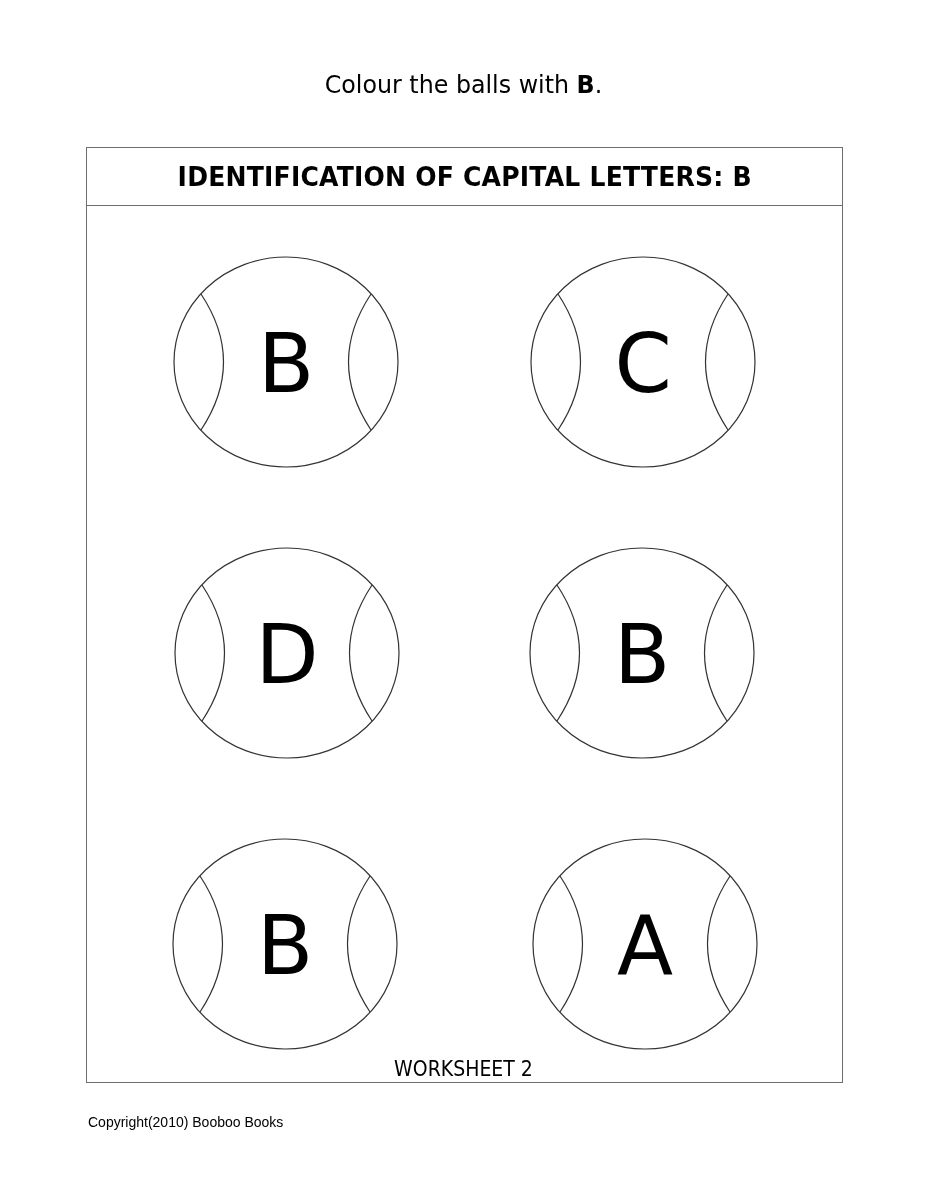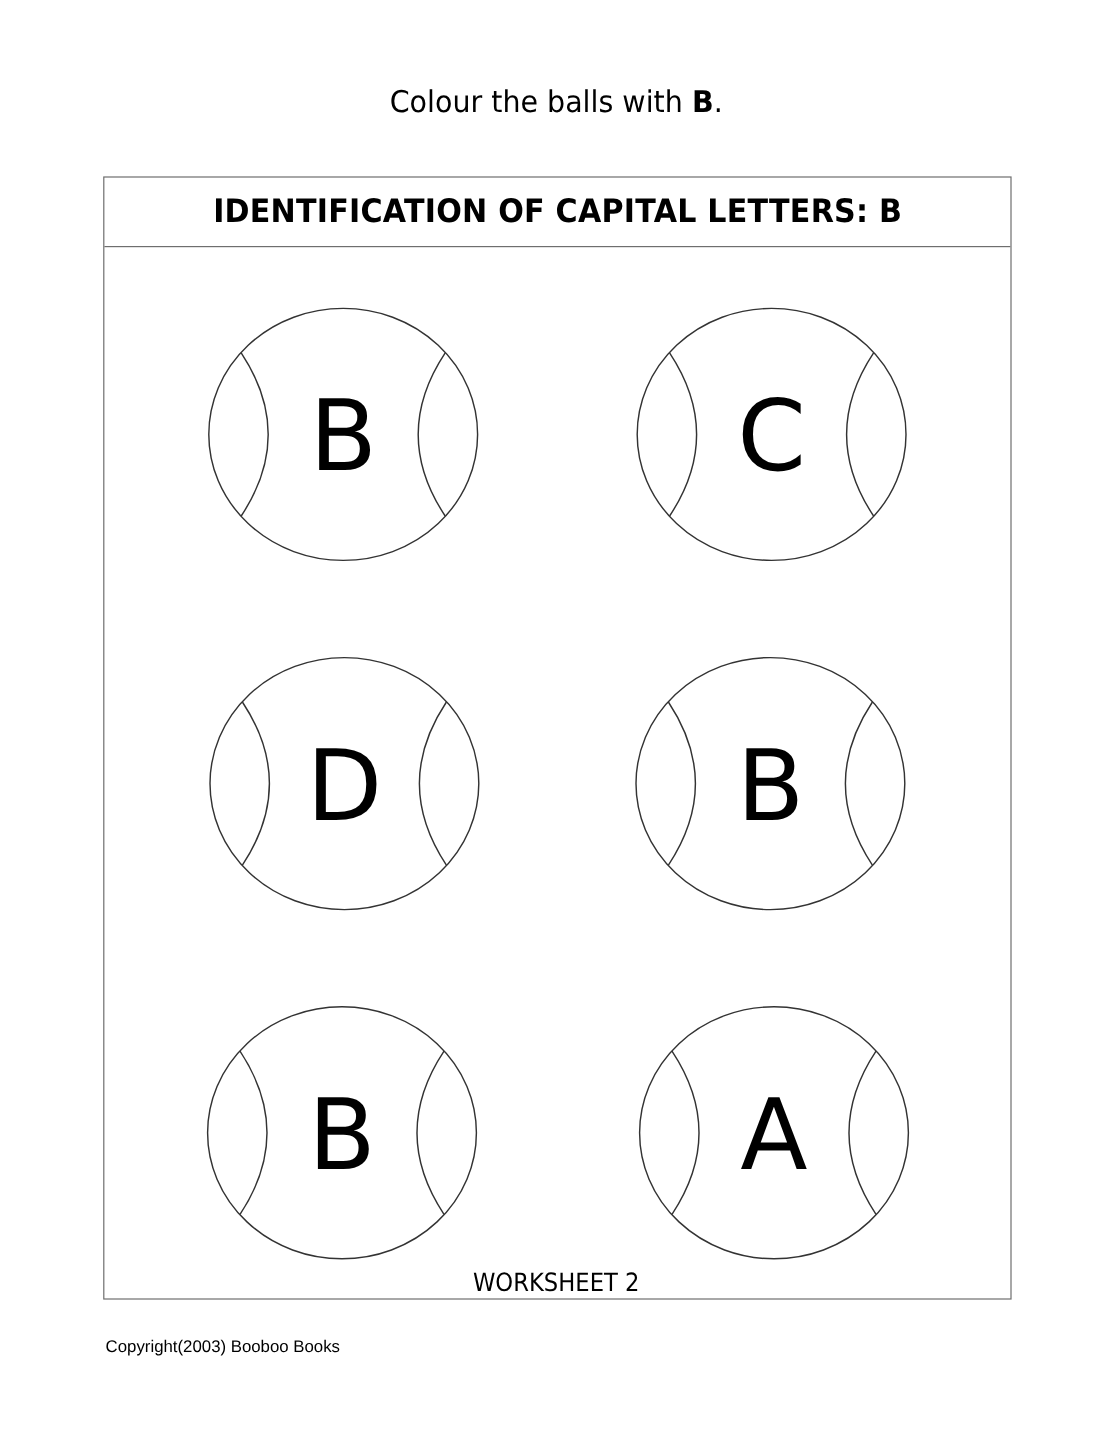--- a/index.html
+++ b/index.html
@@ -65,13 +65,13 @@
   <g transform="translate(645,944)">
     <ellipse cx="0" cy="0" rx="112" ry="105" fill="#fff" stroke="#333" stroke-width="1.2"></ellipse>
     <path d="M -85 -68 Q -40 0 -85 68" fill="none" stroke="#333" stroke-width="1.2"></path>
     <path d="M 85 -68 Q 40 0 85 68" fill="none" stroke="#333" stroke-width="1.2"></path>
     <text class="ball-letter" x="0" y="30" text-anchor="middle">A</text>
   </g>
 </svg>
 
 <div class="footer-label">WORKSHEET 2</div>
 
-<div class="copyright">Copyright(2003) Booboo Books</div>
+<div class="copyright">Copyright(2010) Booboo Books</div>
 
 </body></html>

